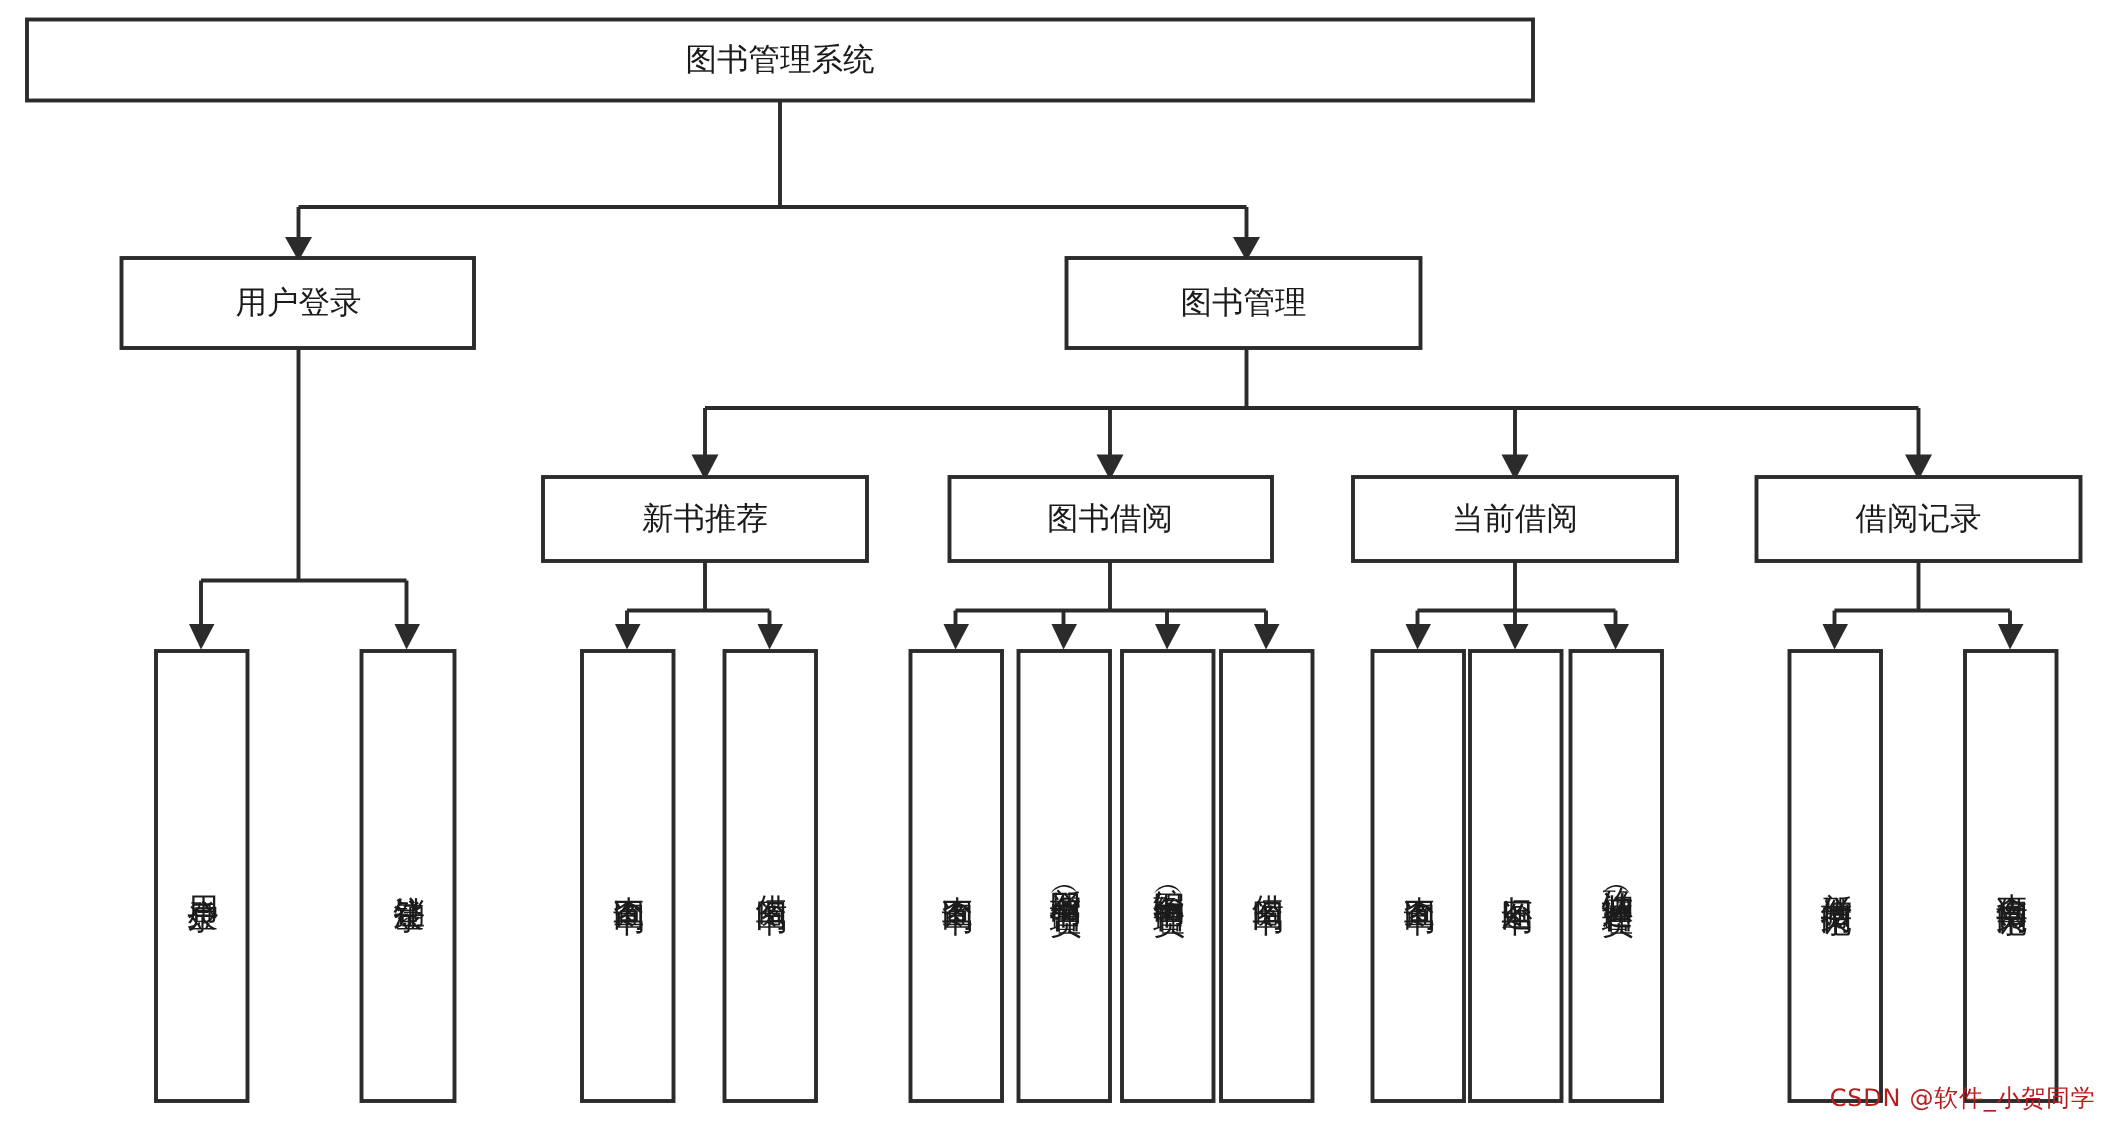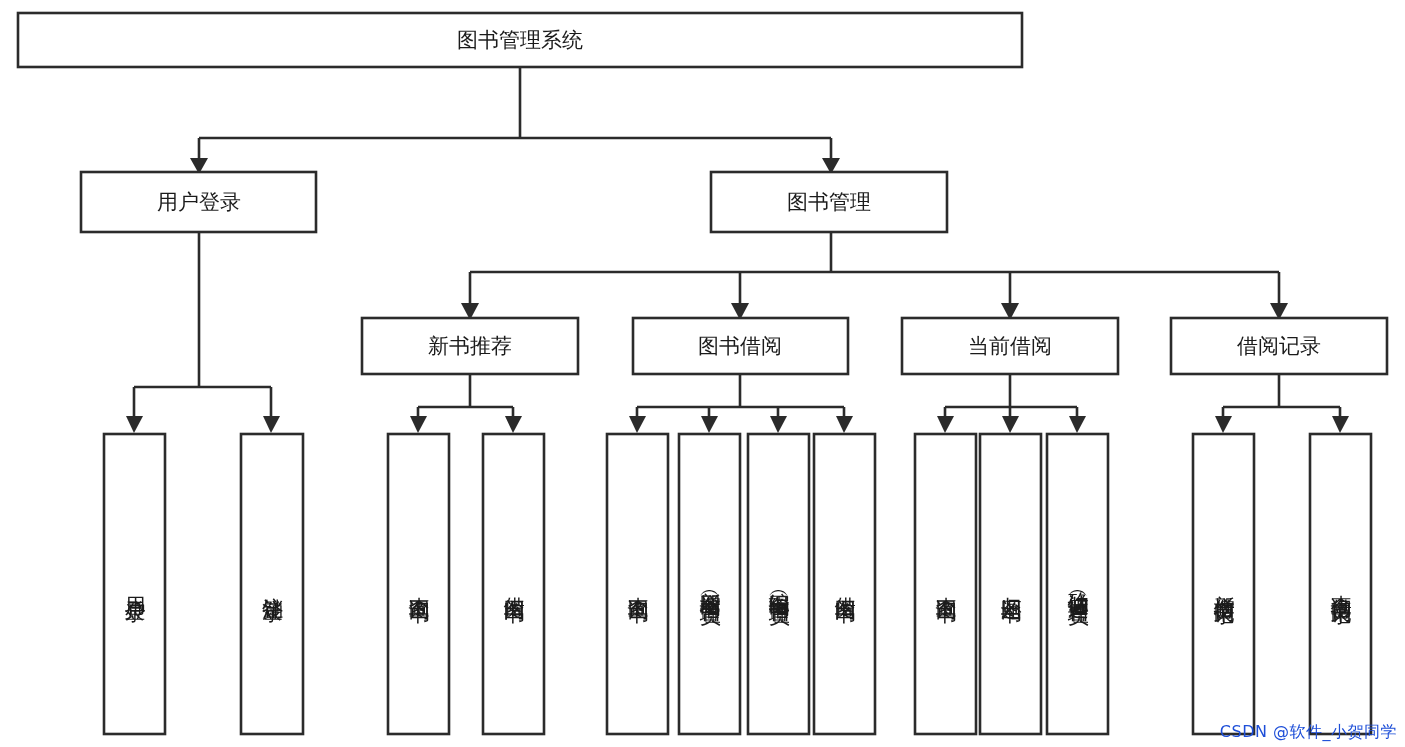--- a/index.html
+++ b/index.html
@@ -61,21 +61,21 @@
     white-space: nowrap;
     text-align: center;
     pointer-events: none;
   }
   .watermark {
     position: absolute;
     right: 8px;
     bottom: 4px;
     font-family: "DejaVu Sans", "Liberation Sans", sans-serif;
     font-size: 16px;
-    color: #1d4ed8;
+    color: #b91c1c;
     letter-spacing: 0.5px;
     white-space: nowrap;
   }
 </style>
 </head>
 <body>
 
 <div id="diagram-root">
 
   <svg id="tree-svg" viewBox="0 0 1405 747">

